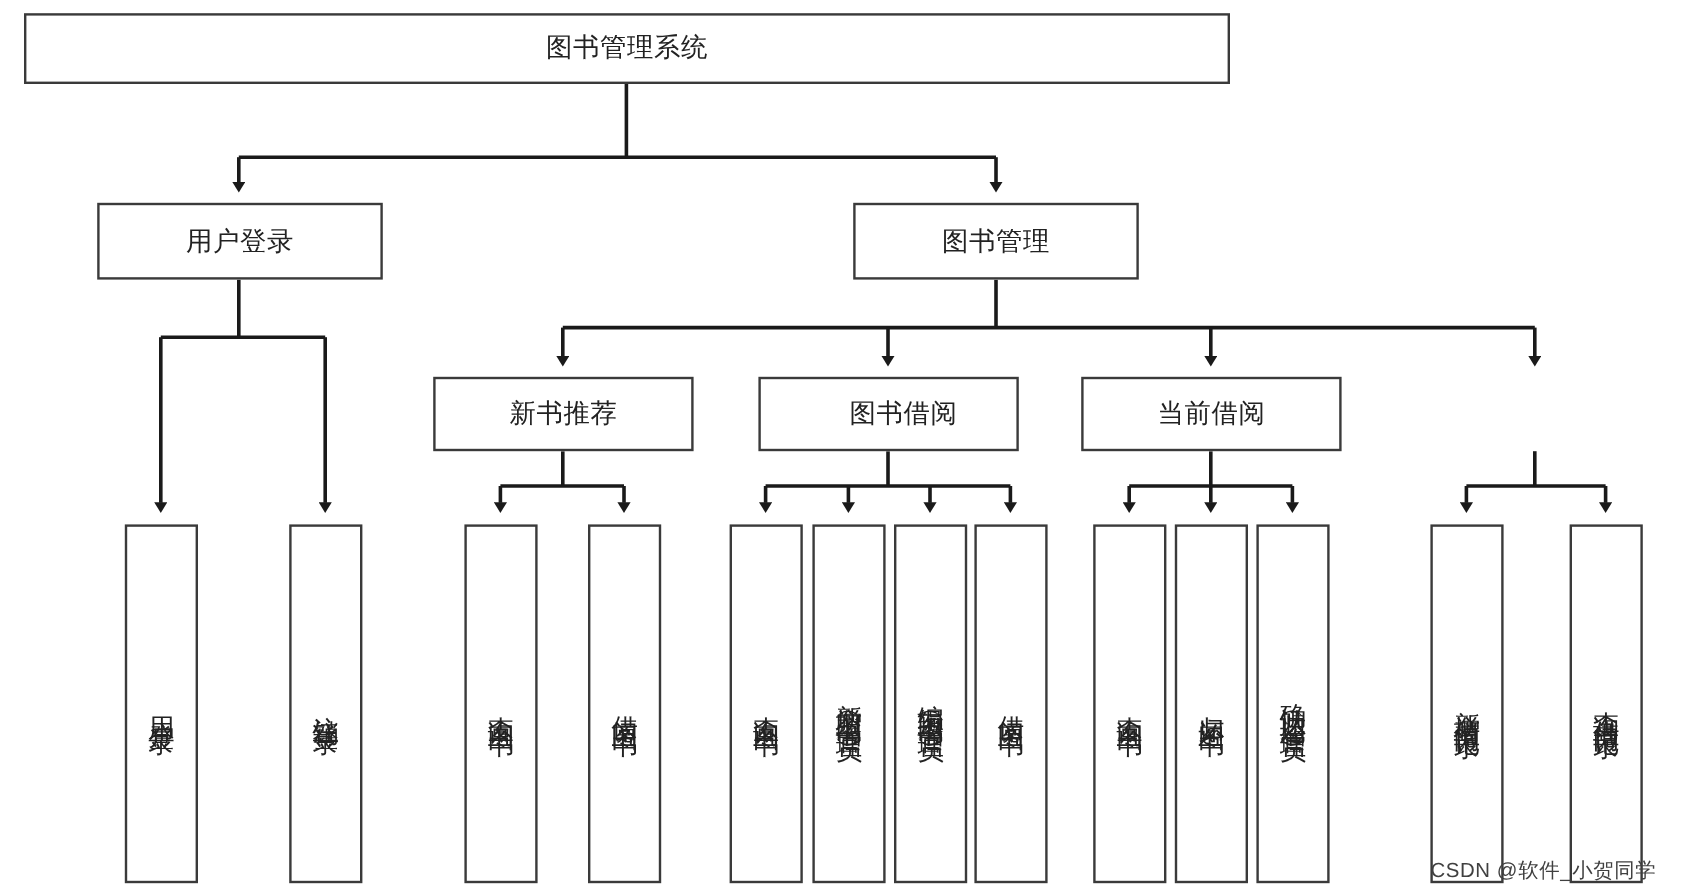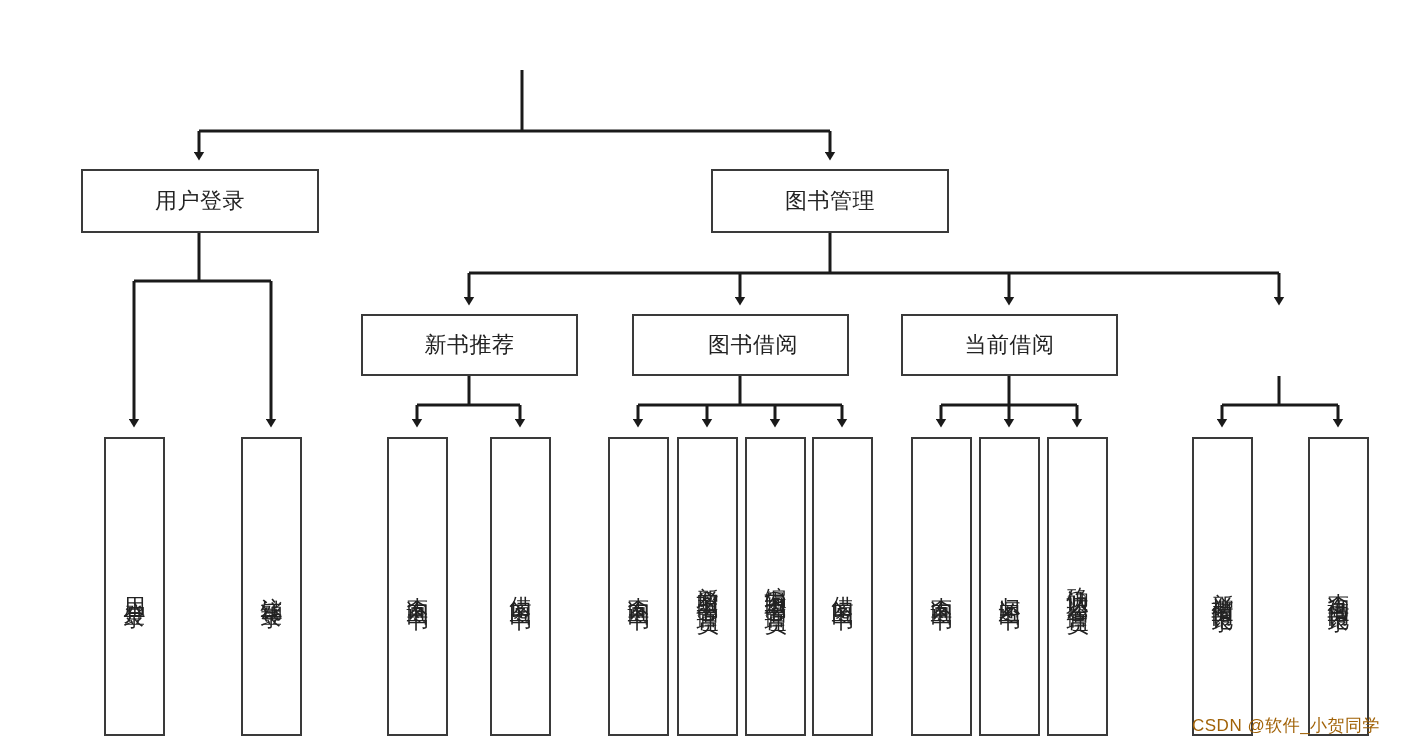--- a/index.html
+++ b/index.html
@@ -48,21 +48,21 @@
     writing-mode: vertical-rl;
     text-orientation: upright;
     letter-spacing: 4px;
     line-height: 1.0;
     white-space: nowrap;
     text-align: center;
   }
   .watermark {
     position: absolute;
     font-size: 17px;
-    color: #a16207;
+    color: #404040;
     white-space: nowrap;
     pointer-events: none;
     letter-spacing: 0.5px;
   }
 </style>
 </head>
 <body>
 
 <div id="diagram-root">
 
@@ -109,20 +109,23 @@
       <path d="M 1009 405 L 1009 419" marker-end="url(#arrow)"></path>
       <path d="M 1077 405 L 1077 419" marker-end="url(#arrow)"></path>
 
       <path d="M 1279 376 L 1279 405"></path>
       <path d="M 1222 405 L 1338 405"></path>
       <path d="M 1222 405 L 1222 419" marker-end="url(#arrow)"></path>
       <path d="M 1338 405 L 1338 419" marker-end="url(#arrow)"></path>
     </g>
   </svg>
 
+  <div class="node-box" style="left:20px; top:11px; width:1005px; height:59px;">
+    <span class="node-label-h">图书管理系统</span>
+  </div>
 
   <div class="node-box" style="left:81px; top:169px; width:238px; height:64px;">
     <span class="node-label-h">用户登录</span>
   </div>
   <div class="node-box" style="left:361px; top:314px; width:217px; height:62px;">
     <span class="node-label-h">新书推荐</span>
   </div>
 
   <div class="node-box" style="left:711px; top:169px; width:238px; height:64px;">
     <span class="node-label-h">图书管理</span>

